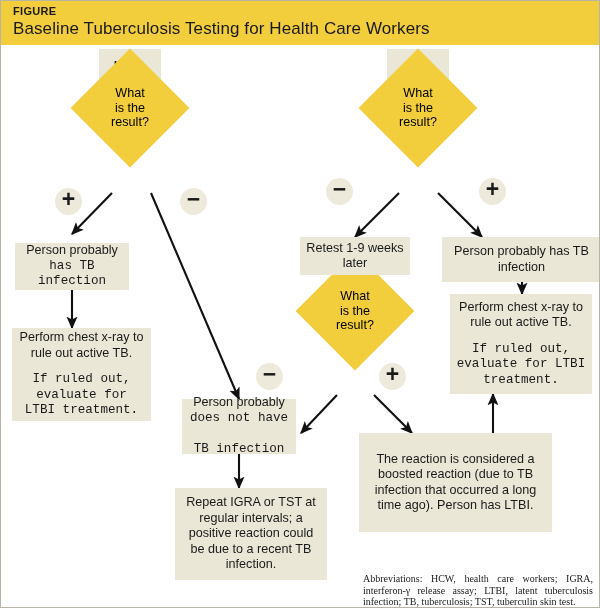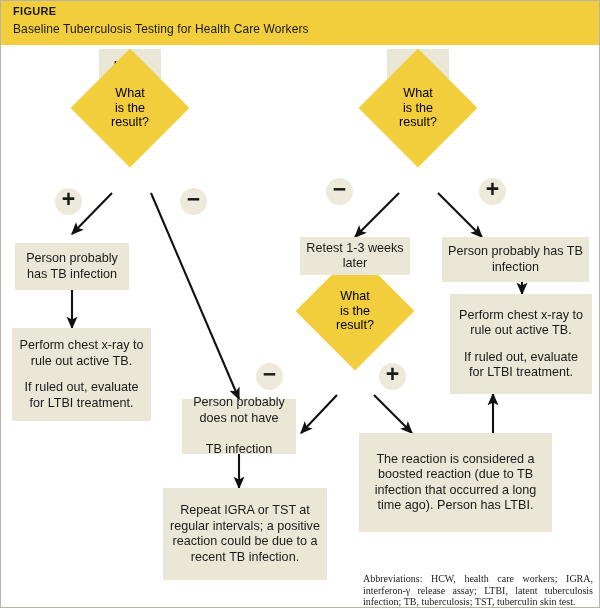--- a/index.html
+++ b/index.html
@@ -30,21 +30,21 @@
     padding: 4px 0 0 12px;
   }
   .header-kicker {
     font-size: 11px;
     font-weight: bold;
     letter-spacing: 0.3px;
     color: #1a1a1a;
     line-height: 13px;
   }
   .header-title {
-    font-size: 12px;
+    font-size: 17px;
     font-weight: normal;
     color: #1a1a1a;
     line-height: 22px;
     letter-spacing: 0.1px;
   }
   .canvas {
     position: absolute;
     left: 0;
     top: 44px;
     width: 600px;
@@ -73,20 +73,21 @@
   }
   .node-box.terminal {
     font-weight: bold;
     font-size: 13px;
   }
   .node-box p {
     margin: 0;
   }
   .node-box p + p {
     margin-top: 11px;
+    font-family: Liberation Mono, monospace;
   }
   .diamond {
     position: absolute;
     background: #F2CE3C;
     transform: rotate(45deg);
   }
   .diamond-label {
     position: absolute;
     text-align: center;
     color: #000000;
@@ -238,29 +239,29 @@
       <p>Perform chest x-ray to rule out active TB.</p>
       <p>If ruled out, evaluate for LTBI treatment.</p>
     </div>
 
     <div class="node-box" style="left:181px; top:354px; width:114px; height:55px;">
       <p>Person probably</p>
       <p style="margin-top:0">does not have</p>
       <p style="margin-top:16px">TB infection</p>
     </div>
 
-    <div class="node-box" style="left:162px; top:443px; width:164px; height:92px;align-items:center;">
+    <div class="node-box" style="left:174px; top:443px; width:152px; height:92px;align-items:center;">
       <p>Repeat IGRA or TST at regular intervals; a positive reaction could be due to a recent TB infection.</p>
     </div>
 
     <div class="node-box" style="left:299px; top:192px; width:110px; height:38px;">
-      <p>Retest 1-3 weeks later</p>
-    </div>
-
-    <div class="node-box" style="left:441px; top:192px; width:147px; height:45px;align-items:center;">
+      <p>Retest 1-9 weeks later</p>
+    </div>
+
+    <div class="node-box" style="left:441px; top:192px; width:159px; height:45px;align-items:center;">
       <p>Person probably has TB infection</p>
     </div>
 
     <div class="node-box" style="left:449px; top:249px; width:142px; height:100px;">
       <p>Perform chest x-ray to rule out active TB.</p>
       <p>If ruled out, evaluate for LTBI treatment.</p>
     </div>
 
     <div class="node-box" style="left:358px; top:388px; width:193px; height:99px;">
       <p>The reaction is considered a boosted reaction (due to TB infection that occurred a long time ago). Person has LTBI.</p>

